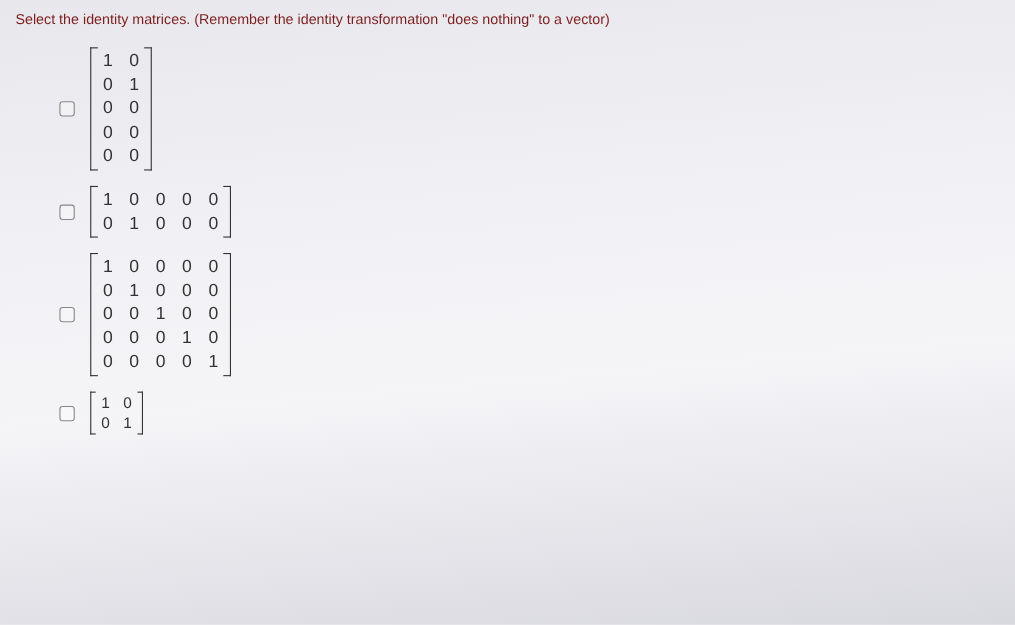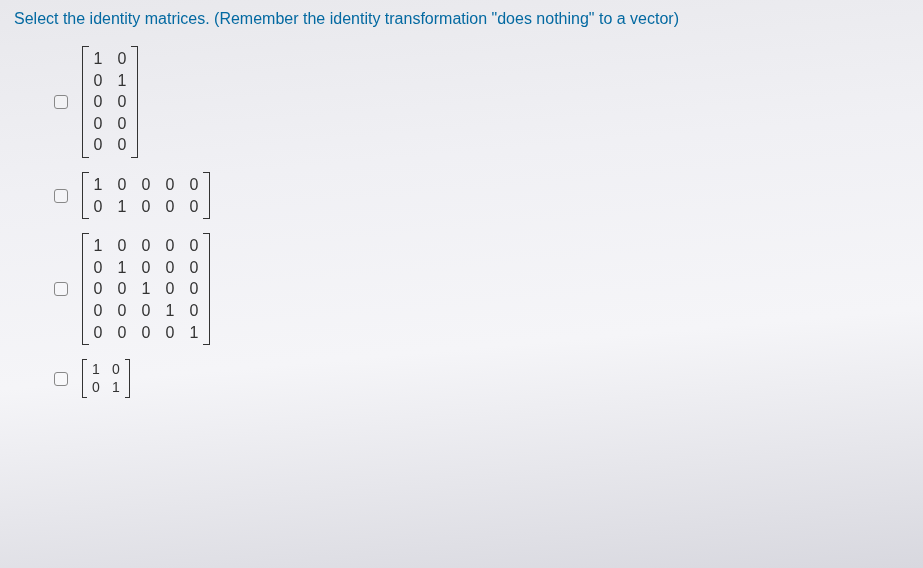--- a/index.html
+++ b/index.html
@@ -10,24 +10,24 @@
     body {
       font-family: Arial, sans-serif;
       background: linear-gradient(175deg, #e8e8ec 0%, #f0f0f4 30%, #f5f5f8 60%, #d8d8df 100%);
       width: 923px;
       height: 568px;
       padding: 10px 14px;
       color: #2a2a35;
       overflow: hidden;
     }
     .question {
-      font-size: 16px;
+      font-size: 13px;
       font-weight: 500;
       margin-bottom: 18px;
-      color: #0369a1;
+      color: #7f1d1d;
     }
     .options {
       padding-left: 40px;
     }
     .option {
       display: flex;
       align-items: center;
       margin-bottom: 14px;
     }
     .checkbox {

